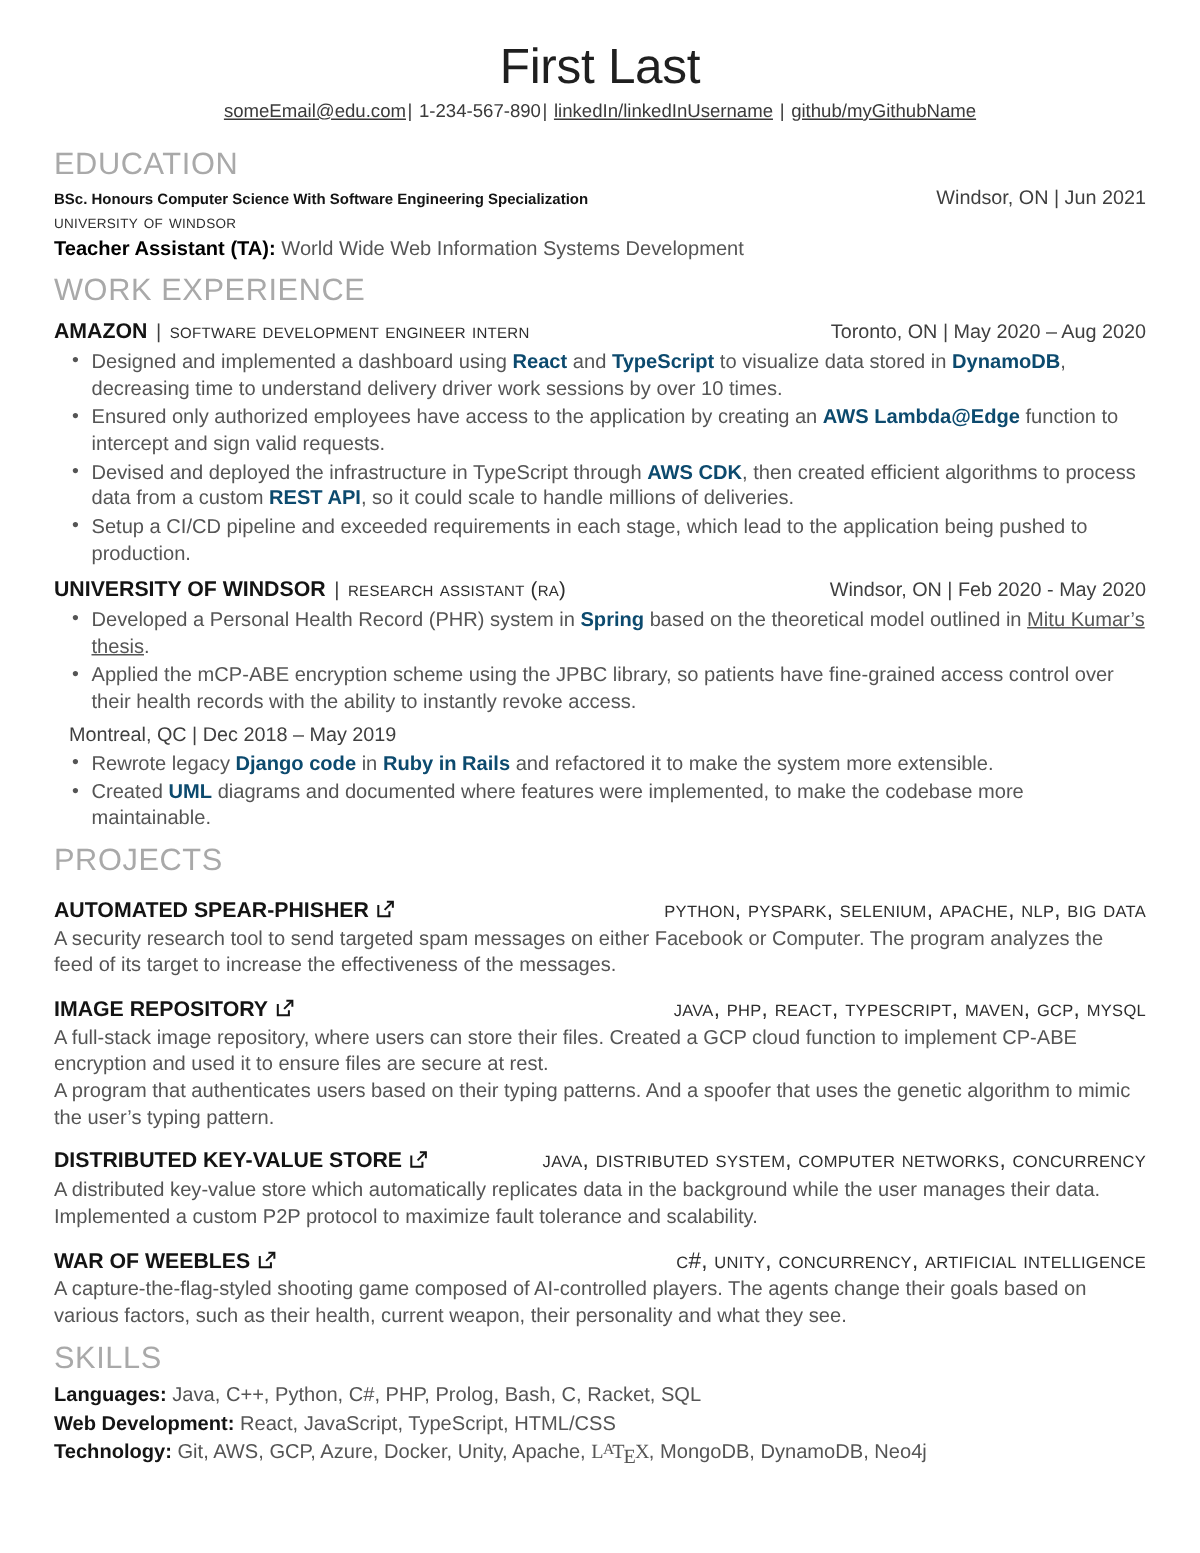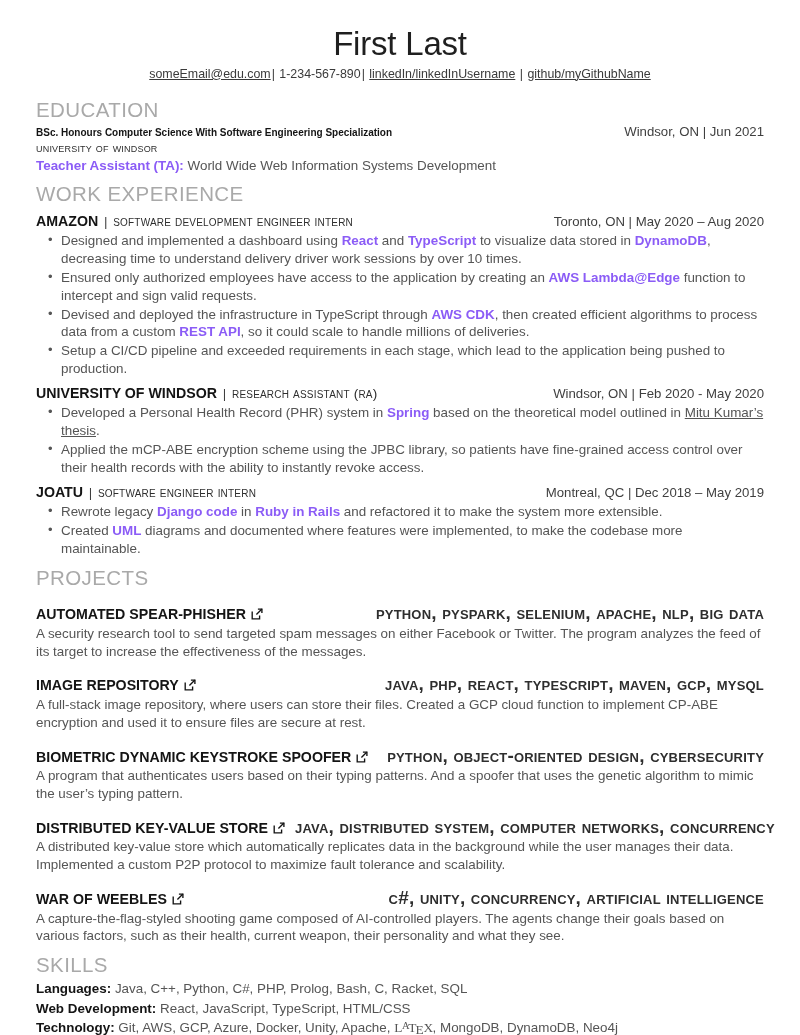--- a/index.html
+++ b/index.html
@@ -100,21 +100,21 @@
     font-variant: small-caps;
     text-transform: lowercase;
     letter-spacing: 0.2px;
     line-height: 1.25;
   }
   .ta-line {
     font-size: 13.4px;
     color: #555;
     line-height: 1.3;
   }
-  .ta-line b { color: #8b5cf6; font-weight: bold; }
+  .ta-line b { color: #000000; font-weight: bold; }
 
   
   ul.bullets {
     list-style: none;
     margin: 2px 0 0 0;
     padding: 0;
   }
   ul.bullets li {
     position: relative;
     padding-left: 25px;
@@ -124,47 +124,46 @@
     margin-bottom: 1px;
   }
   ul.bullets li::before {
     content: "\2022";
     position: absolute;
     left: 12px;
     top: -1px;
     color: #555;
     font-size: 13px;
   }
-  ul.bullets b { color: #8b5cf6; font-weight: bold; }
+  ul.bullets b { color: #0c4a6e; font-weight: bold; }
   ul.bullets .ulink { text-decoration: underline; color: #555; }
 
   
   .proj-row {
     display: flex;
     align-items: baseline;
     justify-content: space-between;
     line-height: 1.25;
     margin-top: 12px;
   }
   .proj-name {
     font-size: 14.2px;
     font-weight: bold;
     color: #141414;
     white-space: nowrap;
   }
   .proj-stack {
-    font-size: 19px;
+    font-size: 15px;
     color: #2e2e2e;
     font-variant: small-caps;
     text-transform: lowercase;
     letter-spacing: 0.2px;
     white-space: nowrap;
     text-align: left;
     padding-left: 10px;
-    font-weight: bold;
   }
   .ext-icon {
     display: inline-block;
     width: 12px;
     height: 12px;
     margin-left: 5px;
     position: relative;
     top: 1px;
   }
   .ext-icon svg { display: block; }
@@ -252,63 +251,54 @@
           <span class="row-left"><span class="org">UNIVERSITY OF WINDSOR</span><span class="pipe"> | </span><span class="role-sc">Research Assistant (RA)</span></span>
           <span class="row-right">Windsor, ON | Feb 2020 - May 2020</span>
         </div>
         <ul class="bullets">
           <li><span>Developed a Personal Health Record (PHR) system in </span><b>Spring</b><span> based on the theoretical model outlined in </span><span class="ulink">Mitu Kumar’s thesis</span><span>.</span></li>
           <li><span>Applied the mCP-ABE encryption scheme using the JPBC library, so patients have fine-grained access control over their health records with the ability to instantly revoke access.</span></li>
         </ul>
       </div>
       <div class="grp">
         <div class="row">
-          <span class="row-left"><span class="org">JOATU</span><span class="pipe"> | </span><span class="role-sc">Software Engineer Intern</span></span>
           <span class="row-right">Montreal, QC | Dec 2018 – May 2019</span>
         </div>
         <ul class="bullets">
           <li><span>Rewrote legacy </span><b>Django code</b><span> in </span><b>Ruby in Rails</b><span> and refactored it to make the system more extensible.</span></li>
           <li><span>Created </span><b>UML</b><span> diagrams and documented where features were implemented, to make the codebase more maintainable.</span></li>
         </ul>
       </div>
     </div>
 
   <div class="section-title">PROJECTS</div>
   <div id="project-entries">
       <div>
         <div class="proj-row">
           <span class="proj-name"><span>AUTOMATED SPEAR-PHISHER</span><span class="ext-icon"><svg viewBox="0 0 12 12" width="12" height="12">
                 <path d="M1.2 3.4 v7.4 h7.4 v-3.3" fill="none" stroke="#141414" stroke-width="1.35"></path>
                 <path d="M5.4 6.6 L10.9 1.1" fill="none" stroke="#141414" stroke-width="1.35"></path>
                 <path d="M6.9 1.1 h4 v4" fill="none" stroke="#141414" stroke-width="1.35"></path>
               </svg></span></span>
           <span class="proj-stack">Python, PySpark, Selenium, Apache, NLP, Big Data</span>
         </div>
-        <div class="proj-desc">A security research tool to send targeted spam messages on either Facebook or Twitter. The program analyzes the feed of its target to increase the effectiveness of the messages.</div>
+        <div class="proj-desc">A security research tool to send targeted spam messages on either Facebook or Computer. The program analyzes the feed of its target to increase the effectiveness of the messages.</div>
       </div>
       <div>
         <div class="proj-row">
           <span class="proj-name"><span>IMAGE REPOSITORY</span><span class="ext-icon"><svg viewBox="0 0 12 12" width="12" height="12">
                 <path d="M1.2 3.4 v7.4 h7.4 v-3.3" fill="none" stroke="#141414" stroke-width="1.35"></path>
                 <path d="M5.4 6.6 L10.9 1.1" fill="none" stroke="#141414" stroke-width="1.35"></path>
                 <path d="M6.9 1.1 h4 v4" fill="none" stroke="#141414" stroke-width="1.35"></path>
               </svg></span></span>
           <span class="proj-stack">Java, PHP, React, TypeScript, Maven, GCP, MySQL</span>
         </div>
         <div class="proj-desc">A full-stack image repository, where users can store their files. Created a GCP cloud function to implement CP-ABE encryption and used it to ensure files are secure at rest.</div>
       </div>
       <div>
-        <div class="proj-row">
-          <span class="proj-name"><span>BIOMETRIC DYNAMIC KEYSTROKE SPOOFER</span><span class="ext-icon"><svg viewBox="0 0 12 12" width="12" height="12">
-                <path d="M1.2 3.4 v7.4 h7.4 v-3.3" fill="none" stroke="#141414" stroke-width="1.35"></path>
-                <path d="M5.4 6.6 L10.9 1.1" fill="none" stroke="#141414" stroke-width="1.35"></path>
-                <path d="M6.9 1.1 h4 v4" fill="none" stroke="#141414" stroke-width="1.35"></path>
-              </svg></span></span>
-          <span class="proj-stack">Python, Object-Oriented Design, CyberSecurity</span>
-        </div>
         <div class="proj-desc">A program that authenticates users based on their typing patterns. And a spoofer that uses the genetic algorithm to mimic the user’s typing pattern.</div>
       </div>
       <div>
         <div class="proj-row">
           <span class="proj-name"><span>DISTRIBUTED KEY-VALUE STORE</span><span class="ext-icon"><svg viewBox="0 0 12 12" width="12" height="12">
                 <path d="M1.2 3.4 v7.4 h7.4 v-3.3" fill="none" stroke="#141414" stroke-width="1.35"></path>
                 <path d="M5.4 6.6 L10.9 1.1" fill="none" stroke="#141414" stroke-width="1.35"></path>
                 <path d="M6.9 1.1 h4 v4" fill="none" stroke="#141414" stroke-width="1.35"></path>
               </svg></span></span>
           <span class="proj-stack">Java, Distributed System, Computer Networks, Concurrency</span>

